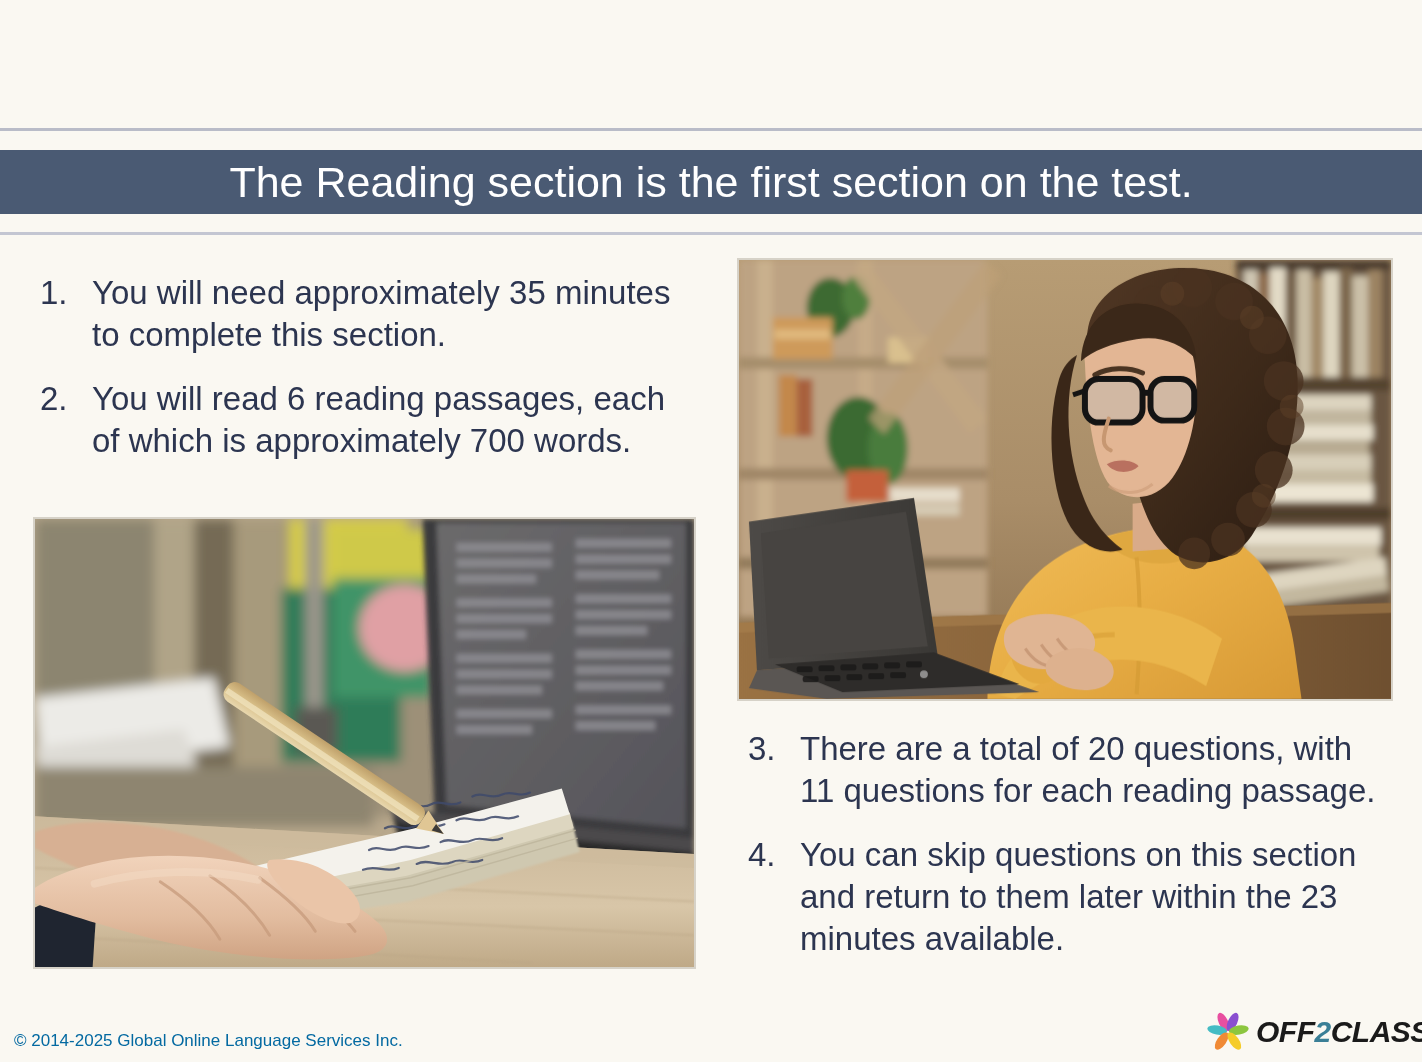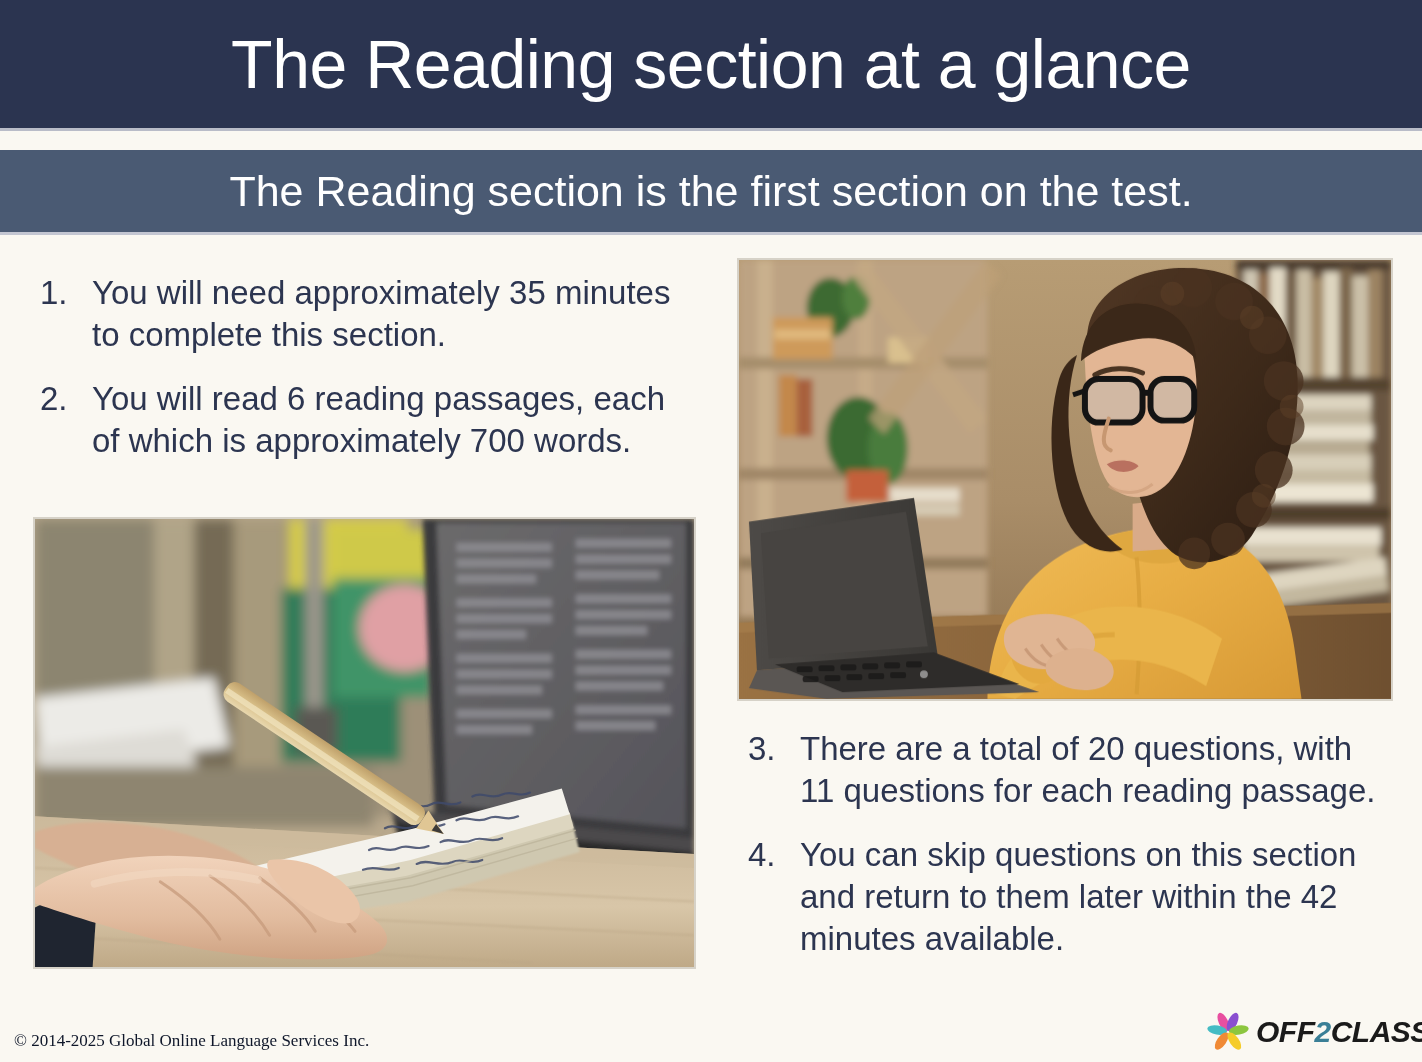--- a/index.html
+++ b/index.html
@@ -47,21 +47,21 @@
     letter-spacing: -0.5px;
     white-space: nowrap;
   }
 
   
   .subtitle-bar {
     position: absolute;
     left: 0;
     top: 150px;
     width: 1422px;
-    height: 82px;
+    height: 64px;
     background: #4a5a73;
     display: flex;
     align-items: center;
     justify-content: center;
     box-sizing: border-box;
   }
   .subtitle-bar-underline {
     position: absolute;
     left: 0;
     top: 232px;
@@ -130,24 +130,23 @@
     height: 452px;
   }
   .photo-canvas { display: block; width: 100%; height: 100%; }
 
   
   .footer-copyright {
     position: absolute;
     left: 14px;
     top: 1032px;
     font-size: 17px;
-    color: #0f172a;
+    color: #0369a1;
     line-height: 1;
     white-space: nowrap;
-    font-family: Liberation Serif, serif;
   }
   .logo-wrap {
     position: absolute;
     left: 1204px;
     top: 1010px;
     display: flex;
     align-items: center;
     height: 44px;
   }
   .logo-mark { width: 48px; height: 42px; display: block; }
@@ -161,23 +160,20 @@
     margin-left: 4px;
     white-space: nowrap;
   }
   .logo-text .accent { color: #3a7f96; }
 </style>
 </head>
 <body>
 
 <div class="slide">
 
-  <div class="title-bar">
-    <div class="slide-title">The Reading section at a glance</div>
-  </div>
   <div class="title-bar-underline"></div>
 
   <div class="subtitle-bar">
     <div class="slide-subtitle">The Reading section is the first section on the test.</div>
   </div>
   <div class="subtitle-bar-underline"></div>
 
   <div class="list list-left">
     <div class="list-item">
       <span class="item-number">1.</span>
@@ -524,21 +520,21 @@
     </svg>
   </div>
 
   <div class="list list-right">
     <div class="list-item">
       <span class="item-number">3.</span>
       <span class="item-text">There are a total of 20 questions, with 11 questions for each reading passage.</span>
     </div>
     <div class="list-item">
       <span class="item-number">4.</span>
-      <span class="item-text">You can skip questions on this section and return to them later within the 42 minutes available.</span>
+      <span class="item-text">You can skip questions on this section and return to them later within the 23 minutes available.</span>
     </div>
   </div>
 
   <div class="footer-copyright">© 2014-2025 Global Online Language Services Inc.</div>
 
   <div class="logo-wrap">
     <svg class="logo-mark" viewBox="0 0 48 42">
       <g transform="translate(24,21)">
         <ellipse cx="0" cy="-11" rx="4.6" ry="10" fill="#e84fa0" transform="rotate(-25)"></ellipse>
         <ellipse cx="0" cy="-11" rx="4.6" ry="10" fill="#8a4fd0" transform="rotate(25)"></ellipse>

